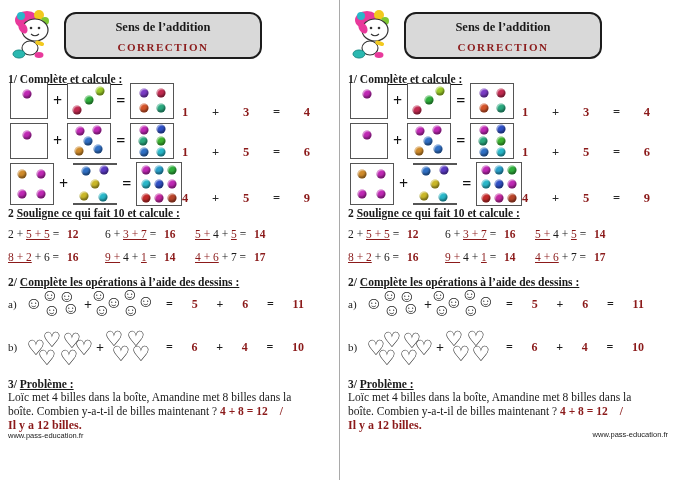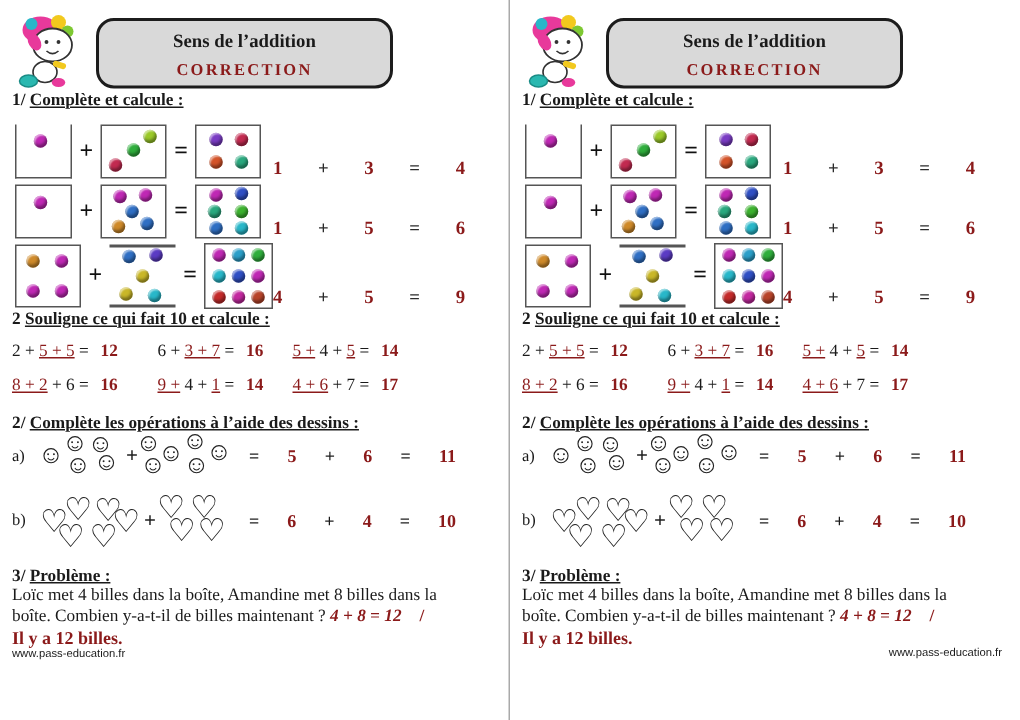--- a/index.html
+++ b/index.html
@@ -18,21 +18,21 @@
   .titlebox {
     position:absolute; left:64px; top:12px; width:198px; height:47px;
     background:#d9d9d9; border:2px solid #1c1c1c; border-radius:12px; text-align:center;
   }
   .title { font-weight:bold; font-size:12.5px; margin-top:6px; }
   .subtitle { font-weight:bold; font-size:11px; color:var(--red); letter-spacing:1.5px; margin-top:6px; }
 
   
   .hd { position:absolute; left:8px; font-weight:bold; font-size:11.5px; white-space:nowrap; }
   .hd .hd-u { text-decoration:underline; }
-  .hd-1 { top:61px; } .hd-2 { top:207px; } .hd-3 { top:276px; } .hd-4 { top:378px; }
+  .hd-1 { top:73px; } .hd-2 { top:207px; } .hd-3 { top:276px; } .hd-4 { top:378px; }
 
   
   .s1row { position:absolute; left:10px; display:flex; align-items:center; gap:5px; }
   .s1row-0 { top:82px; height:38px; } .s1row-1 { top:122px; height:38px; } .s1row-2 { top:162px; height:44px; }
   .dbox { position:relative; border:1.5px solid #555; background:#fff; flex:none; }
   .dbox.open-top { border-top:none; }
   .dbox.hbars { border-left:none; border-right:none; border-top:2.5px solid #555; border-bottom:2.5px solid #555; }
   .bx-s { width:38px; height:36px; } .bx-m { width:44px; height:36px; }
   .bx-l { width:44px; height:42px; } .bx-xl { width:46px; height:44px; }
   .dot { position:absolute; width:9px; height:9px; border-radius:50%; transform:translate(-50%,-50%);
@@ -58,21 +58,21 @@
   .cl-b-left { left:16px; width:72px; } .cl-b-right { left:98px; width:48px; }
   .glyphspan { position:absolute; transform:translate(-50%,-50%); line-height:1; color:#222; }
   .pic-plus { position:absolute; top:9px; font-weight:bold; font-size:14px; }
   .plus-a { left:76px; } .plus-b { left:88px; }
   .piceq { position:absolute; left:158px; top:9px; width:138px; display:flex; justify-content:space-between;
            font-weight:bold; font-size:12px; }
   .piceq .tk-a { margin-left:0; }
 
   
   .prob { position:absolute; left:8px; top:391px; width:304px; font-size:11.5px; line-height:13.5px; }
-  .prob .ans { color:var(--red); font-weight:bold; white-space:nowrap;font-style:italic; }
+  .prob .ans { color:var(--red); font-weight:bold; white-space:nowrap; }
   .prob .mark { color:var(--red); font-weight:bold; margin-left:12px; }
   .concl { color:var(--red); font-weight:bold; font-size:12px; margin-top:1px; }
   .footer { position:absolute; left:8px; right:12px; top:431px; font-family:"Liberation Sans", sans-serif;
             font-size:7.5px; color:#1a1a1a; }
   .col-right .footer { text-align:right; top:430px; }
 </style>
 </head>
 <body>
 
 <div class="col col-left" id="mount-left">

